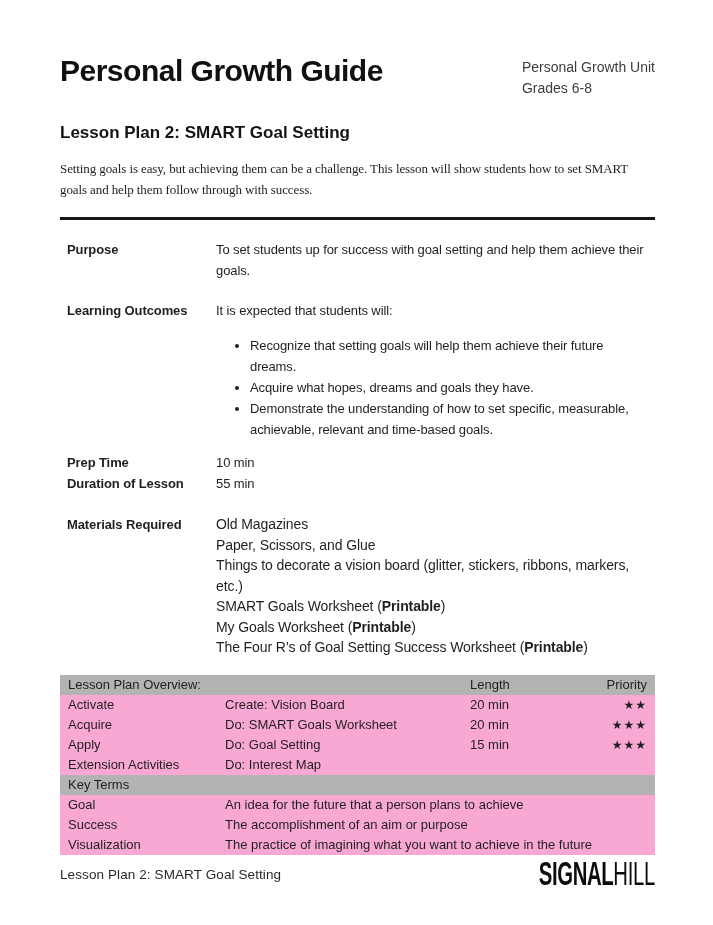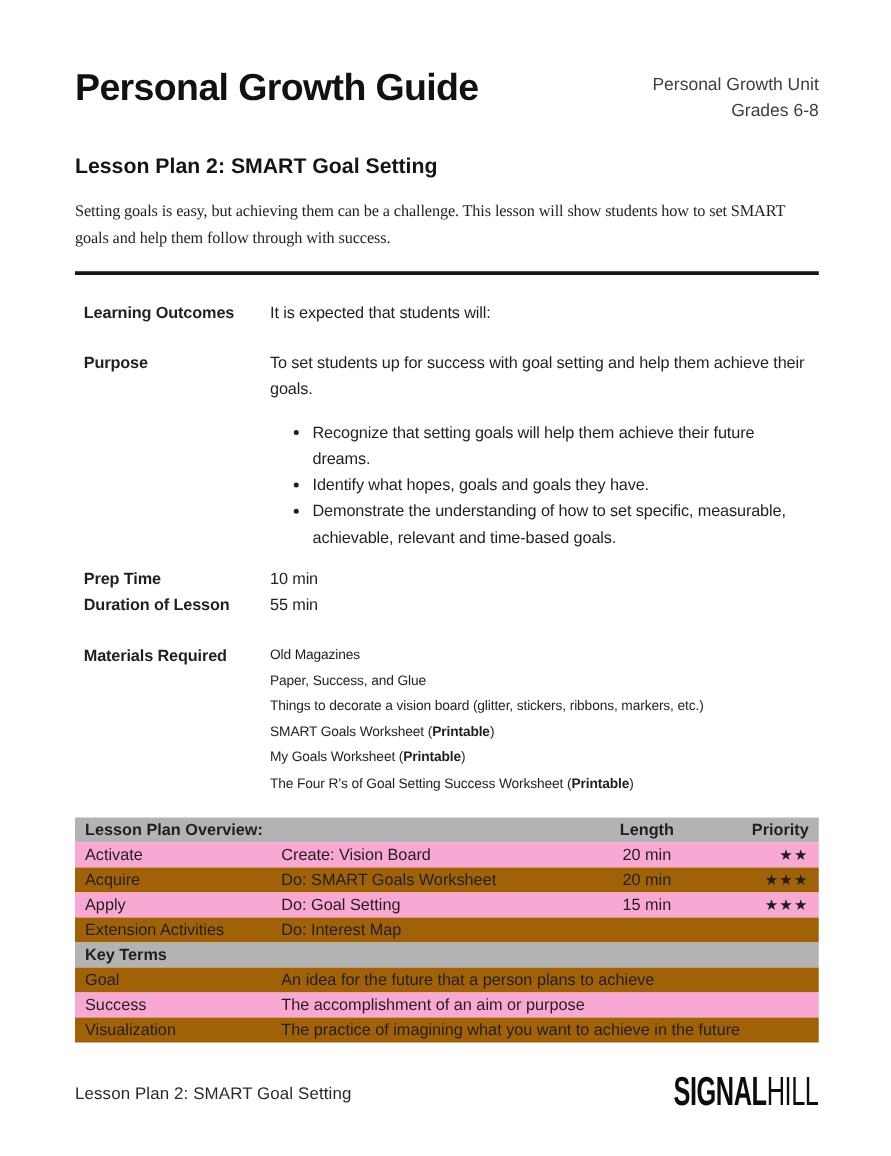--- a/index.html
+++ b/index.html
@@ -16,21 +16,21 @@
     width: 713px; height: 925px;
     padding: 54px 58px 0 60px;
   }
 
   
   .header { display: flex; justify-content: space-between; align-items: flex-start; }
   .doc-title {
     font-size: 30px; font-weight: 800; letter-spacing: -0.5px;
     color: #111111; line-height: 1.15;
   }
-  .unit-block { text-align: right; font-size: 14px; color: #3d3d3d; line-height: 1.5; padding-top: 3px; }
+  .unit-block { font-size: 14px; color: #3d3d3d; line-height: 1.5; padding-top: 3px; }
 
   
   .lesson-title { margin-top: 24px; font-size: 17px; font-weight: 700; color: #141414; }
 
   
   .intro { margin-top: 15px; font-size: 13px; line-height: 21px; letter-spacing: -0.1px; max-width: 600px; font-family: Liberation Serif, serif; }
 
   .divider { margin-top: 17px; height: 3px; background: #161616; }
 
   
@@ -38,32 +38,32 @@
   .detail-row .label { font-weight: 700; padding-left: 7px; letter-spacing: -0.1px; }
   .detail-row .value { letter-spacing: -0.1px; }
   .mt-19 { margin-top: 19px; }
   .mt-12 { margin-top: 12px; }
   .mt-0  { margin-top: 0; }
   .mt-20 { margin-top: 20px; }
 
   .bullets { margin: 14px 0 0 190px; max-width: 402px; }
   .bullets li { font-size: 13px; line-height: 21px; letter-spacing: -0.1px; margin-left: 0; }
 
-  .materials-list .line { font-size: 11px; line-height: 20.5px; letter-spacing: -0.1px; }
+  .materials-list .line { font-size: 14px; line-height: 20.5px; letter-spacing: -0.1px; }
   .materials-list .b { font-weight: 700; }
 
   
   .ov-table { margin-top: 17px; width: 595px; font-size: 13px; }
   .ov-row { display: grid; grid-template-columns: 165px 245px 95px 90px; height: 20px; line-height: 20px; align-items: center; }
   .ov-row .c1 { padding-left: 8px; }
-  .ov-row .c3 { text-align: center; }
+  .ov-row .c3 { text-align: left; }
   .ov-row .c4 { text-align: right; padding-right: 8px; }
   .ov-row .stars { font-size: 12px; letter-spacing: 1px; }
-  .row-head { background: #b3b3b3; font-weight: 700; }
-  .row-alt  { background: #a16207; }
+  .row-head { background: #b3b3b3; font-weight: 400; }
+  .row-alt  { background: #f9a8d4; }
   .row-white { background: #f9a8d4; }
   .kt-def { grid-column: 2 / 5; }
 
   
   .footer {
     position: absolute; left: 60px; right: 58px; top: 858px;
     display: flex; justify-content: space-between; align-items: center;
   }
   .footer-text { font-size: 13.5px; color: #2a2a2a; letter-spacing: 0.1px; }
   .logo {
@@ -87,50 +87,50 @@
     </div>
   </div>
 
   <div class="lesson-title">Lesson Plan 2: SMART Goal Setting</div>
 
   <p class="intro">Setting goals is easy, but achieving them can be a challenge. This lesson will show students how to set SMART goals and help them follow through with success.</p>
 
   <div class="divider"></div>
 
   <div class="detail-row mt-19">
+    <div class="label">Purpose</div>
+    <div class="value">To set students up for success with goal setting and help them achieve their goals.</div>
+  </div>
+
+  <div class="detail-row mt-19">
     <div class="label">Learning Outcomes</div>
     <div class="value">It is expected that students will:</div>
   </div>
 
-  <div class="detail-row mt-19">
-    <div class="label">Purpose</div>
-    <div class="value">To set students up for success with goal setting and help them achieve their goals.</div>
-  </div>
-
   <ul class="bullets">
     <li>Recognize that setting goals will help them achieve their future dreams.</li>
-    <li>Identify what hopes, goals and goals they have.</li>
+    <li>Acquire what hopes, dreams and goals they have.</li>
     <li>Demonstrate the understanding of how to set specific, measurable, achievable, relevant and time-based goals.</li>
   </ul>
 
   <div class="detail-row mt-12">
     <div class="label">Prep Time</div>
     <div class="value">10 min</div>
   </div>
 
   <div class="detail-row mt-0">
     <div class="label">Duration of Lesson</div>
     <div class="value">55 min</div>
   </div>
 
   <div class="detail-row mt-20">
     <div class="label">Materials Required</div>
     <div class="value materials-list">
       <div class="line"><span>Old Magazines</span><span class="b"></span><span></span></div>
-      <div class="line"><span>Paper, Success, and Glue</span><span class="b"></span><span></span></div>
+      <div class="line"><span>Paper, Scissors, and Glue</span><span class="b"></span><span></span></div>
       <div class="line"><span>Things to decorate a vision board (glitter, stickers, ribbons, markers, etc.)</span><span class="b"></span><span></span></div>
       <div class="line"><span>SMART Goals Worksheet (</span><span class="b">Printable</span><span>)</span></div>
       <div class="line"><span>My Goals Worksheet (</span><span class="b">Printable</span><span>)</span></div>
       <div class="line"><span>The Four R’s of Goal Setting Success Worksheet (</span><span class="b">Printable</span><span>)</span></div>
     </div>
   </div>
 
   <div class="ov-table">
     <div class="ov-row row-head">
       <div class="c1" style="grid-column:1/3">Lesson Plan Overview:</div>

